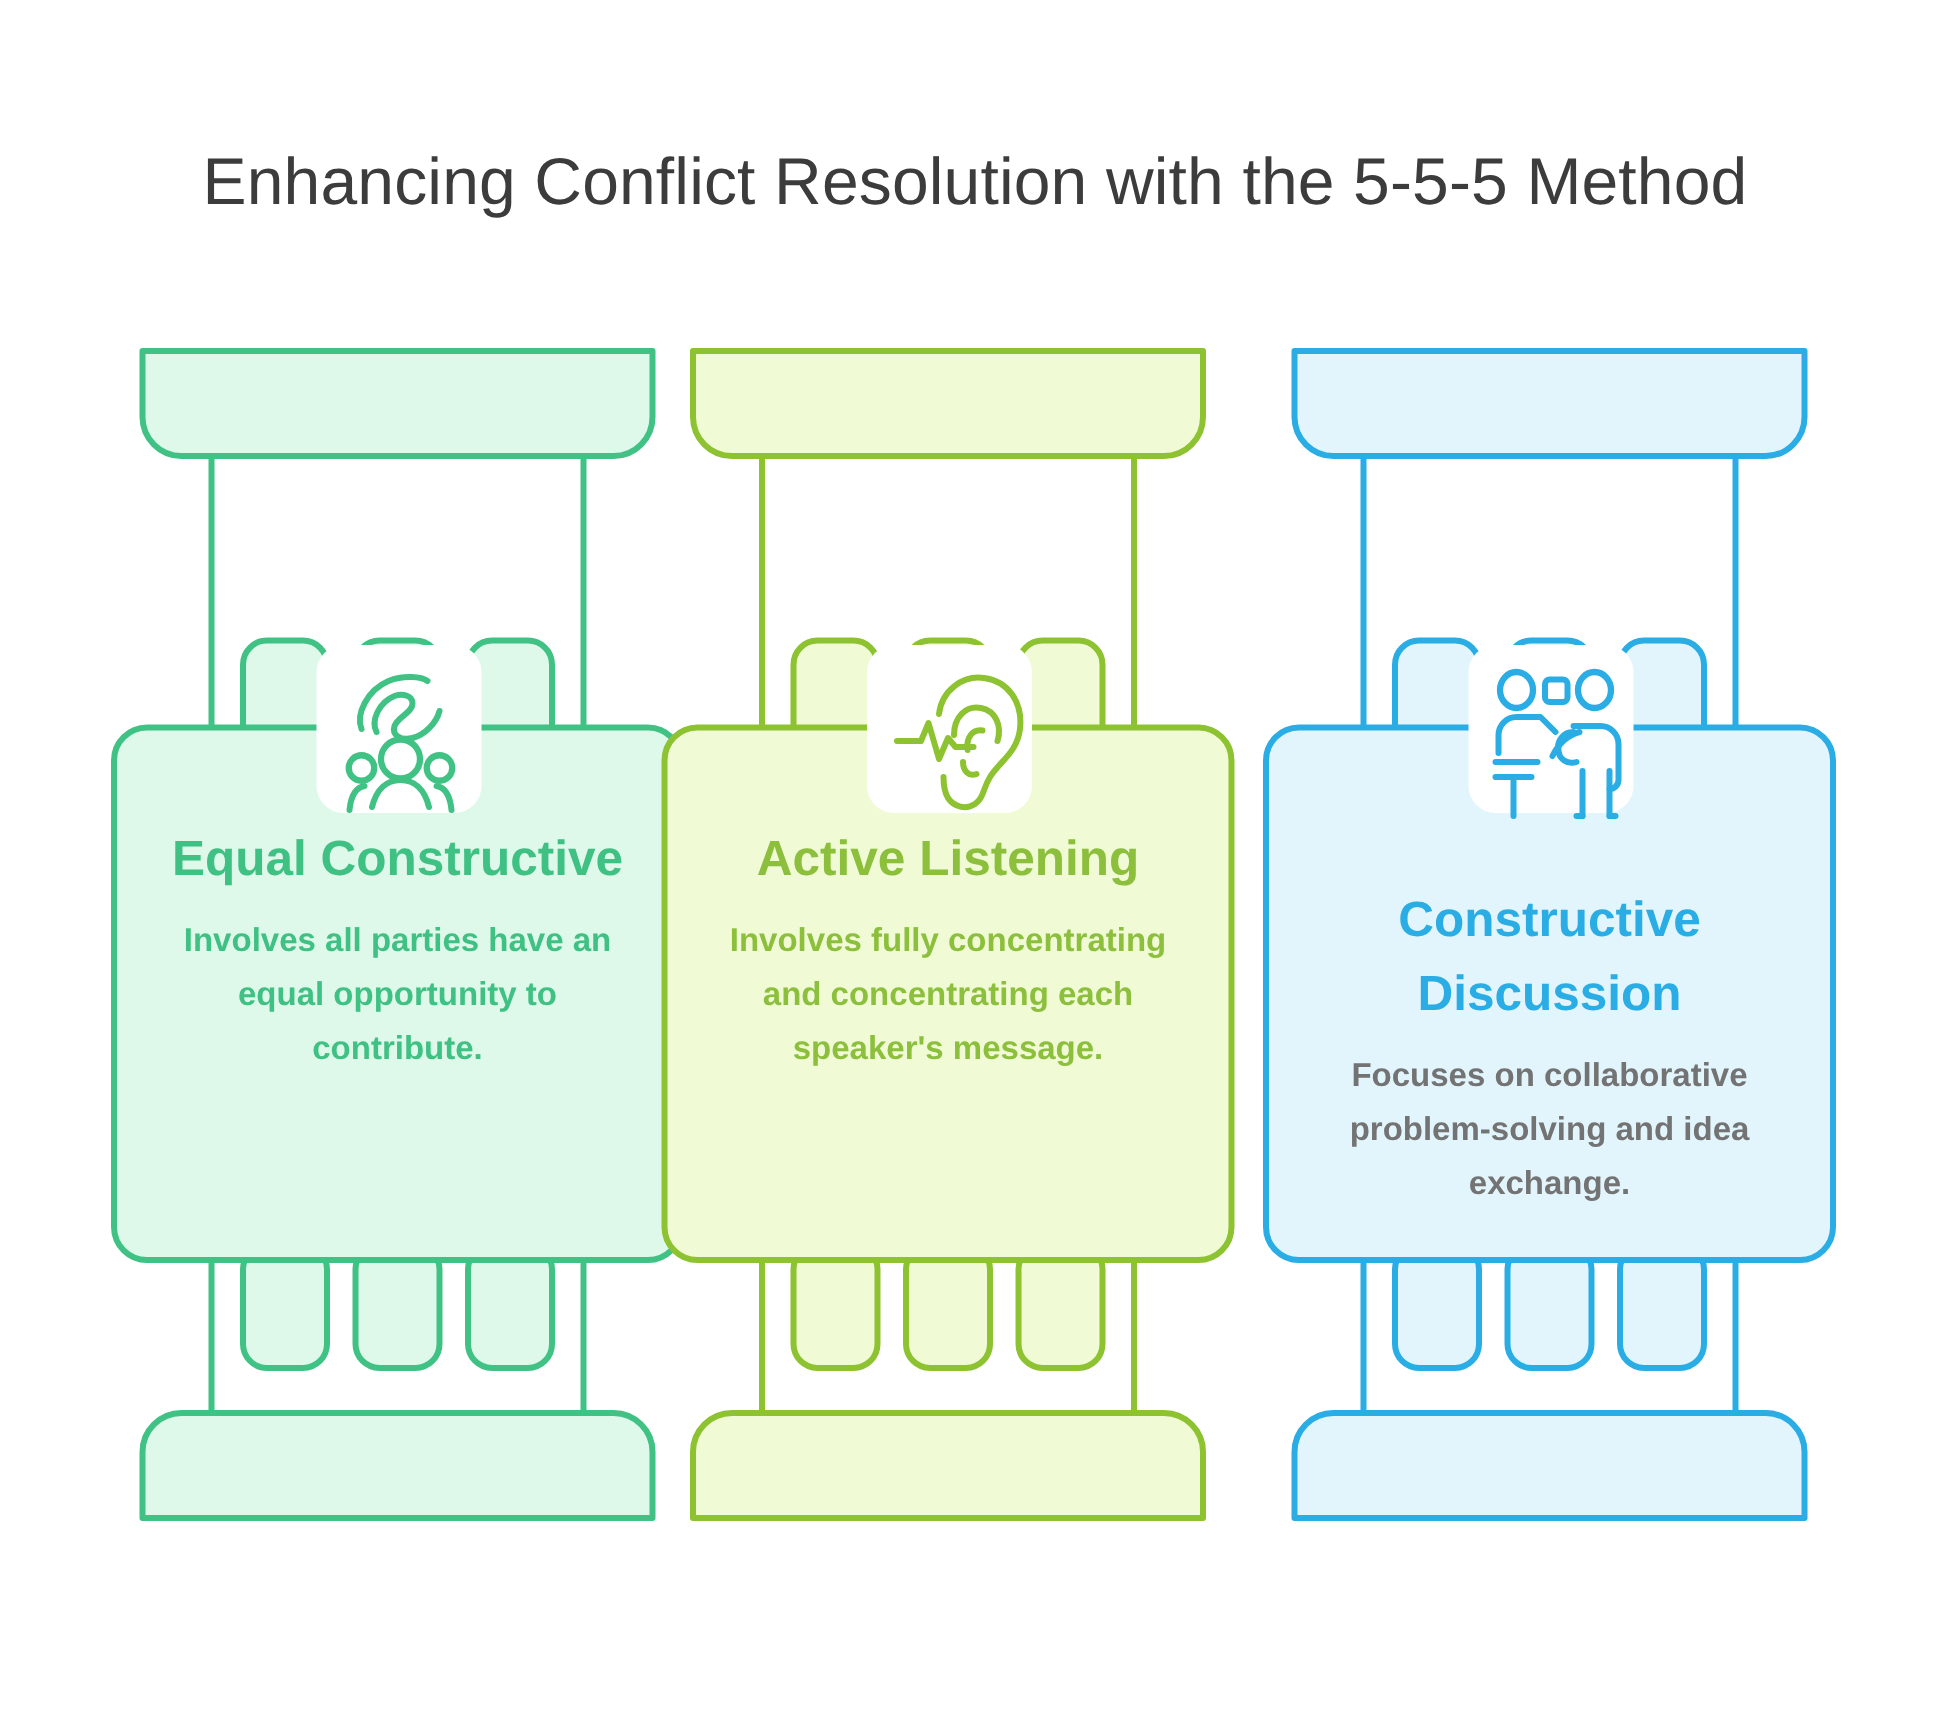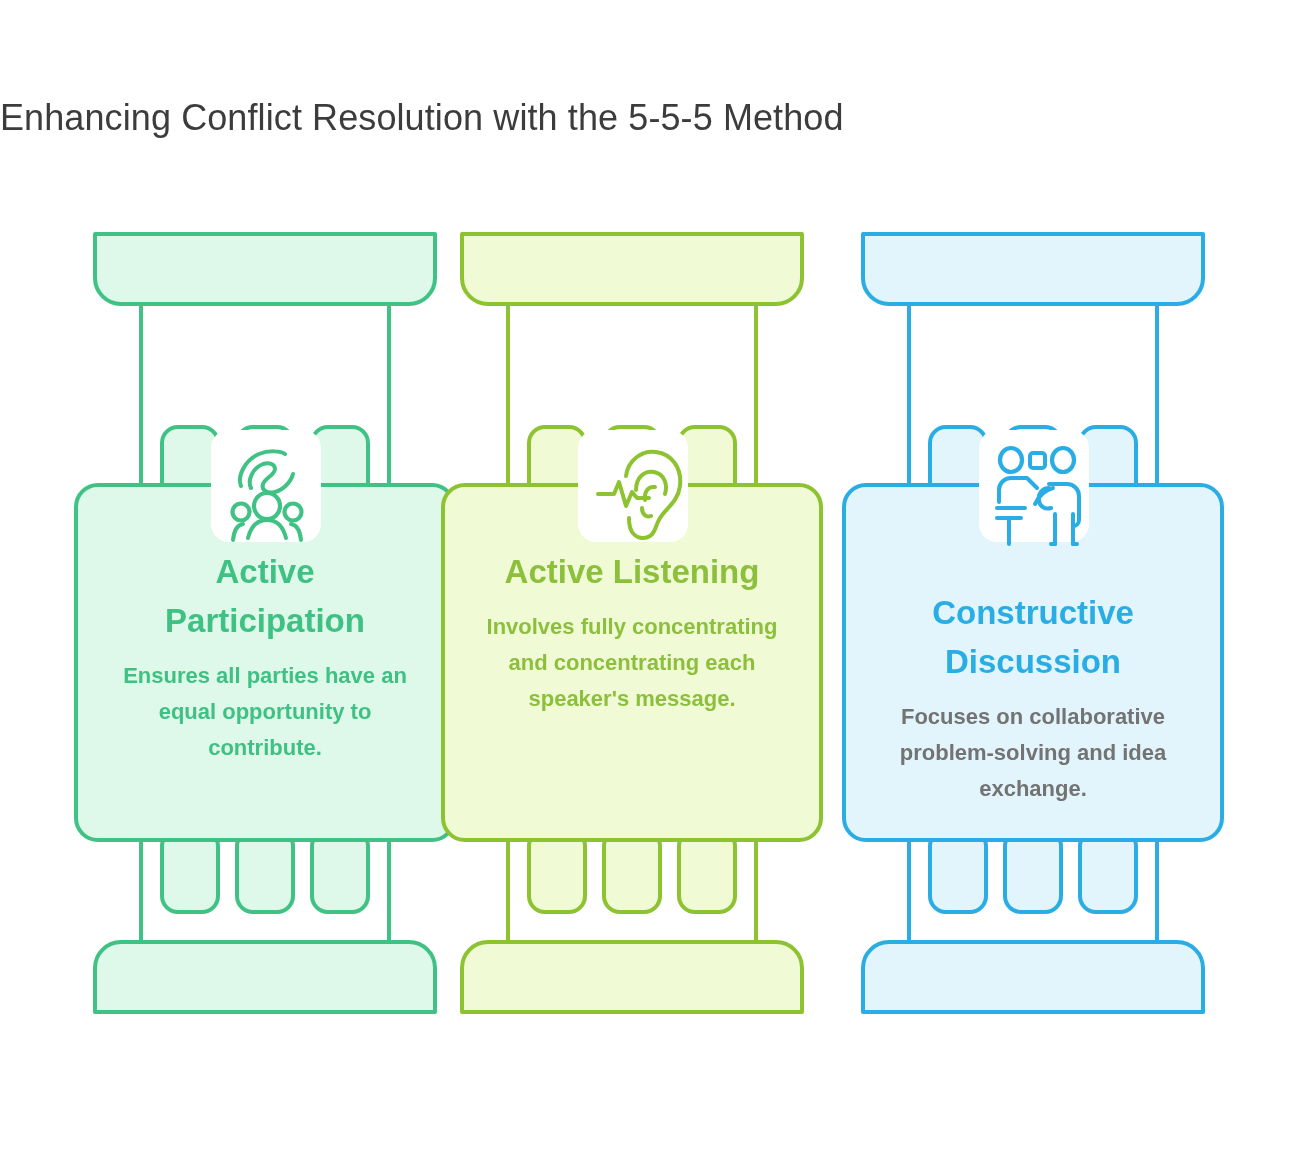--- a/index.html
+++ b/index.html
@@ -20,21 +20,22 @@
     width: 1300px;
     height: 1156px;
   }
 
   
   .title {
     position: absolute;
     left: 0;
     top: 97px;
     width: 1300px;
-    font-size: 36px;
+    text-align: center;
+    font-size: 44px;
     font-weight: 400;
     color: #3c3c3c;
     letter-spacing: 0.1px;
     font-family: "Liberation Sans", sans-serif;
   }
 
   
   .pillars {
     position: absolute;
     left: 0;
@@ -130,22 +131,22 @@
             <circle cx="8" cy="62" r="8.5" fill="none" stroke="#41c285"></circle>
             <circle cx="60" cy="62" r="8.5" fill="none" stroke="#41c285"></circle>
             <path d="M15,88 C18,76 25,70 34,70 C43,70 50,76 53,88" fill="none" stroke="#41c285" stroke-width="4" stroke-linejoin="round"></path>
             <path d="M0,90 C1,80 4,75 10,74" fill="none" stroke="#41c285" stroke-width="4" stroke-linejoin="round"></path>
             <path d="M68,90 C67,80 64,75 58,74" fill="none" stroke="#41c285" stroke-width="4" stroke-linejoin="round"></path>
           </g>
         </g>
       </svg>
 
       <div class="card-text">
-        <div class="card-title" style="color: rgb(63, 193, 132);">Active Participation</div>
-        <div class="card-desc" style="color: rgb(63, 193, 132);">Ensures all parties have an equal opportunity to contribute.</div>
+        <div class="card-title" style="color: rgb(63, 193, 132);">Equal Constructive</div>
+        <div class="card-desc" style="color: rgb(63, 193, 132);">Involves all parties have an equal opportunity to contribute.</div>
       </div>
     </div>
 
     <div class="pillar p1">
       <svg viewBox="0 0 384 790">
         <g class="pg1">
           <path d="M48,710 h288 a26,26 0 0 1 26,26 v44 h-340 v-44 a26,26 0 0 1 26,-26 z" fill="#f0fad5" stroke="#8dc230" stroke-width="4" stroke-linejoin="round"></path>
           <path d="M103,600 h28 a14,14 0 0 1 14,14 v50 a16,16 0 0 1 -16,16 h-24 a16,16 0 0 1 -16,-16 v-50 a14,14 0 0 1 14,-14 z" fill="#f0fad5" stroke="#8dc230" stroke-width="4" stroke-linejoin="round"></path>
           <path d="M178,600 h28 a14,14 0 0 1 14,14 v50 a16,16 0 0 1 -16,16 h-24 a16,16 0 0 1 -16,-16 v-50 a14,14 0 0 1 14,-14 z" fill="#f0fad5" stroke="#8dc230" stroke-width="4" stroke-linejoin="round"></path>
           <path d="M253,600 h28 a14,14 0 0 1 14,14 v50 a16,16 0 0 1 -16,16 h-24 a16,16 0 0 1 -16,-16 v-50 a14,14 0 0 1 14,-14 z" fill="#f0fad5" stroke="#8dc230" stroke-width="4" stroke-linejoin="round"></path>

